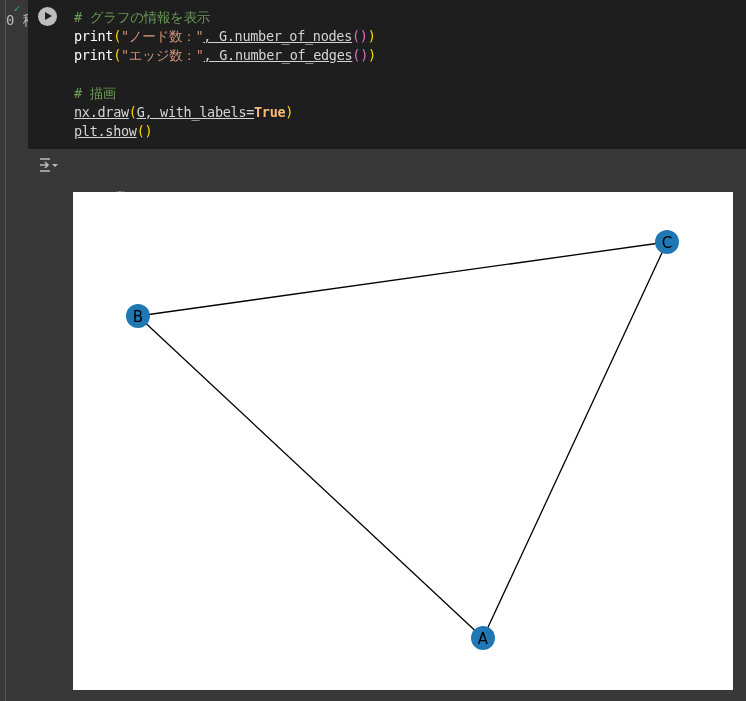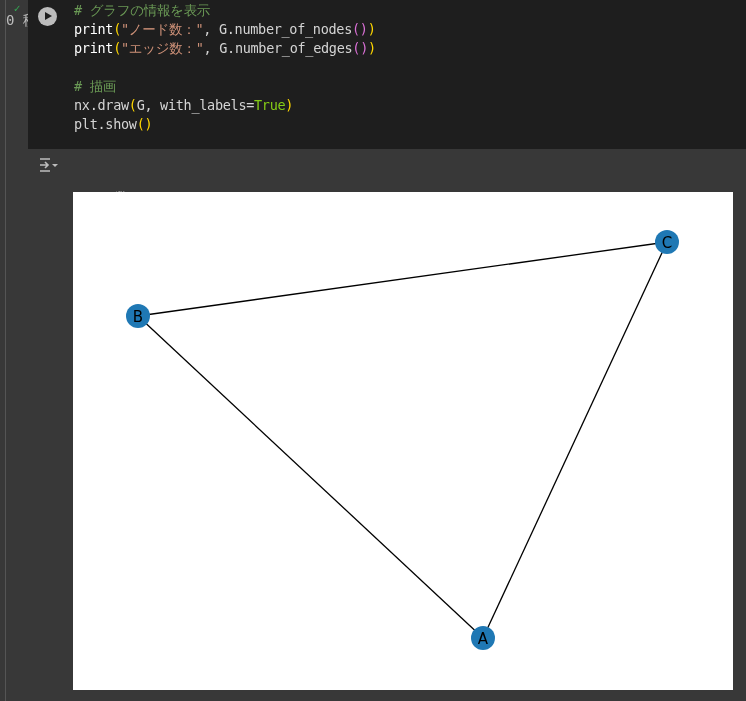--- a/index.html
+++ b/index.html
@@ -8,30 +8,30 @@
   .gutter { position:absolute; left:0; top:0; width:28px; height:701px; background:#383838; }
   .gutter-line { position:absolute; left:5px; top:0; width:1px; height:701px; background:#555; }
   .status { position:absolute; left:8px; top:3px; width:18px; text-align:center; }
   .check { color:#34a853; font-size:11px; line-height:11px; }
   .exec-time { color:#bdbdbd; font-size:14px; line-height:12px; white-space:nowrap; margin-left:-2px; }
   .code-cell { position:absolute; left:28px; top:0; width:718px; height:149px; background:#1e1e1e; }
   .run-btn { position:absolute; left:38px; top:7px; width:19px; height:19px; border-radius:50%;
              background:#bdbdbd; cursor:pointer; }
   .run-btn::after { content:""; position:absolute; left:7px; top:5px; border-left:7px solid #1e1e1e;
                     border-top:4.5px solid transparent; border-bottom:4.5px solid transparent; }
-  .code { position:absolute; left:74px; top:1px; font-size:13.5px; line-height:19px; color:#d4d4d4;
+  .code { position:absolute; left:74px; top:8px; font-size:13.5px; line-height:19px; color:#d4d4d4;
           white-space:pre; letter-spacing:-0.3px; }
   .code-line { height:19px; }
   .c-comment { color:#6a9955; }
   .c-func { color:#ffffff; }
   .c-str { color:#ce9178; }
   .c-p1 { color:#ffd700; }
   .c-p2 { color:#da70d6; }
-  .c-kw { color:#84cc16; }
-  .c-plain { color:#d4d4d4; }
+  .c-kw { color:#fdba74;font-weight:bold; }
+  .c-plain { color:#d4d4d4;text-decoration:underline; }
   .output-icon { position:absolute; left:38px; top:156px; width:22px; height:18px; cursor:pointer; }
   .output-text { position:absolute; left:74px; top:155px; color:#e0e0e0; font-size:13.5px; line-height:17px;
                  white-space:pre; }
   .plot { position:absolute; left:73px; top:192px; width:660px; height:498px; background:#ffffff; }
   .plot svg { display:block; }
   .node-label { font-family:"DejaVu Sans","Liberation Sans",sans-serif; font-size:15px; fill:#000; }
 </style>
 </head>
 <body>
 

